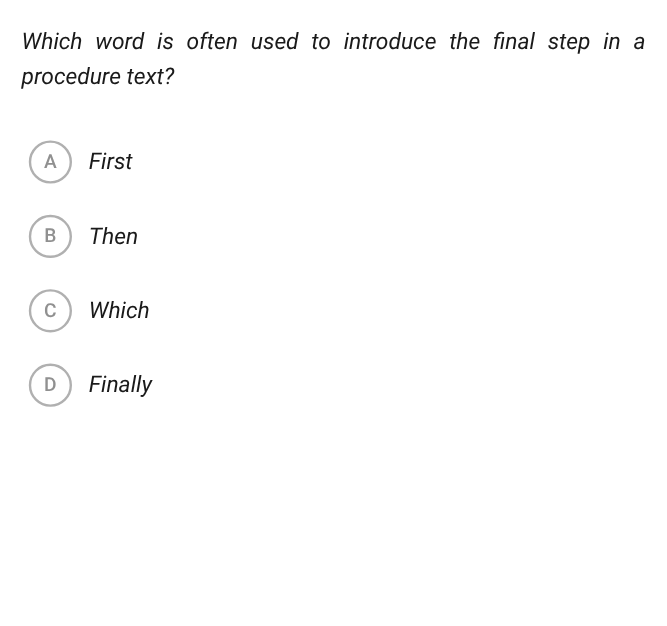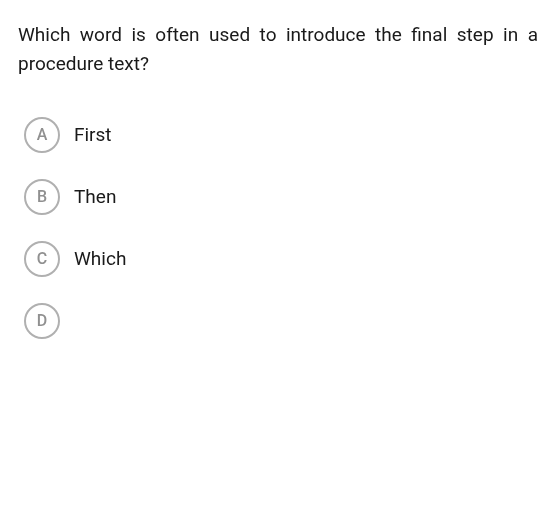--- a/index.html
+++ b/index.html
@@ -16,20 +16,21 @@
       padding: 20px 18px;
       color: #1a1a1a;
     }
 
     .question-text {
       font-size: 19px;
       line-height: 1.55;
       color: #1a1a1a;
       margin-bottom: 28px;
       text-align: justify;
+      font-style: italic;
     }
 
     .options-list {
       list-style: none;
       display: flex;
       flex-direction: column;
       gap: 6px;
     }
 
     .option-item {
@@ -50,20 +51,21 @@
       justify-content: center;
       flex-shrink: 0;
       color: #909090;
       font-size: 16px;
       font-weight: 500;
     }
 
     .option-label {
       font-size: 19px;
       color: #1a1a1a;
+      font-style: italic;
     }
   </style>
 </head>
 <body>
 
 <p class="question-text">Which word is often used to introduce the final step in a procedure text?</p>
 
 <ul class="options-list">
 <li class="option-item">
       <div class="option-circle">A</div>
@@ -72,14 +74,15 @@
     <li class="option-item">
       <div class="option-circle">B</div>
       <span class="option-label">Then</span>
     </li>
     <li class="option-item">
       <div class="option-circle">C</div>
       <span class="option-label">Which</span>
     </li>
     <li class="option-item">
       <div class="option-circle">D</div>
+      <span class="option-label">Finally</span>
     </li>
   </ul>
 
 </body></html>

